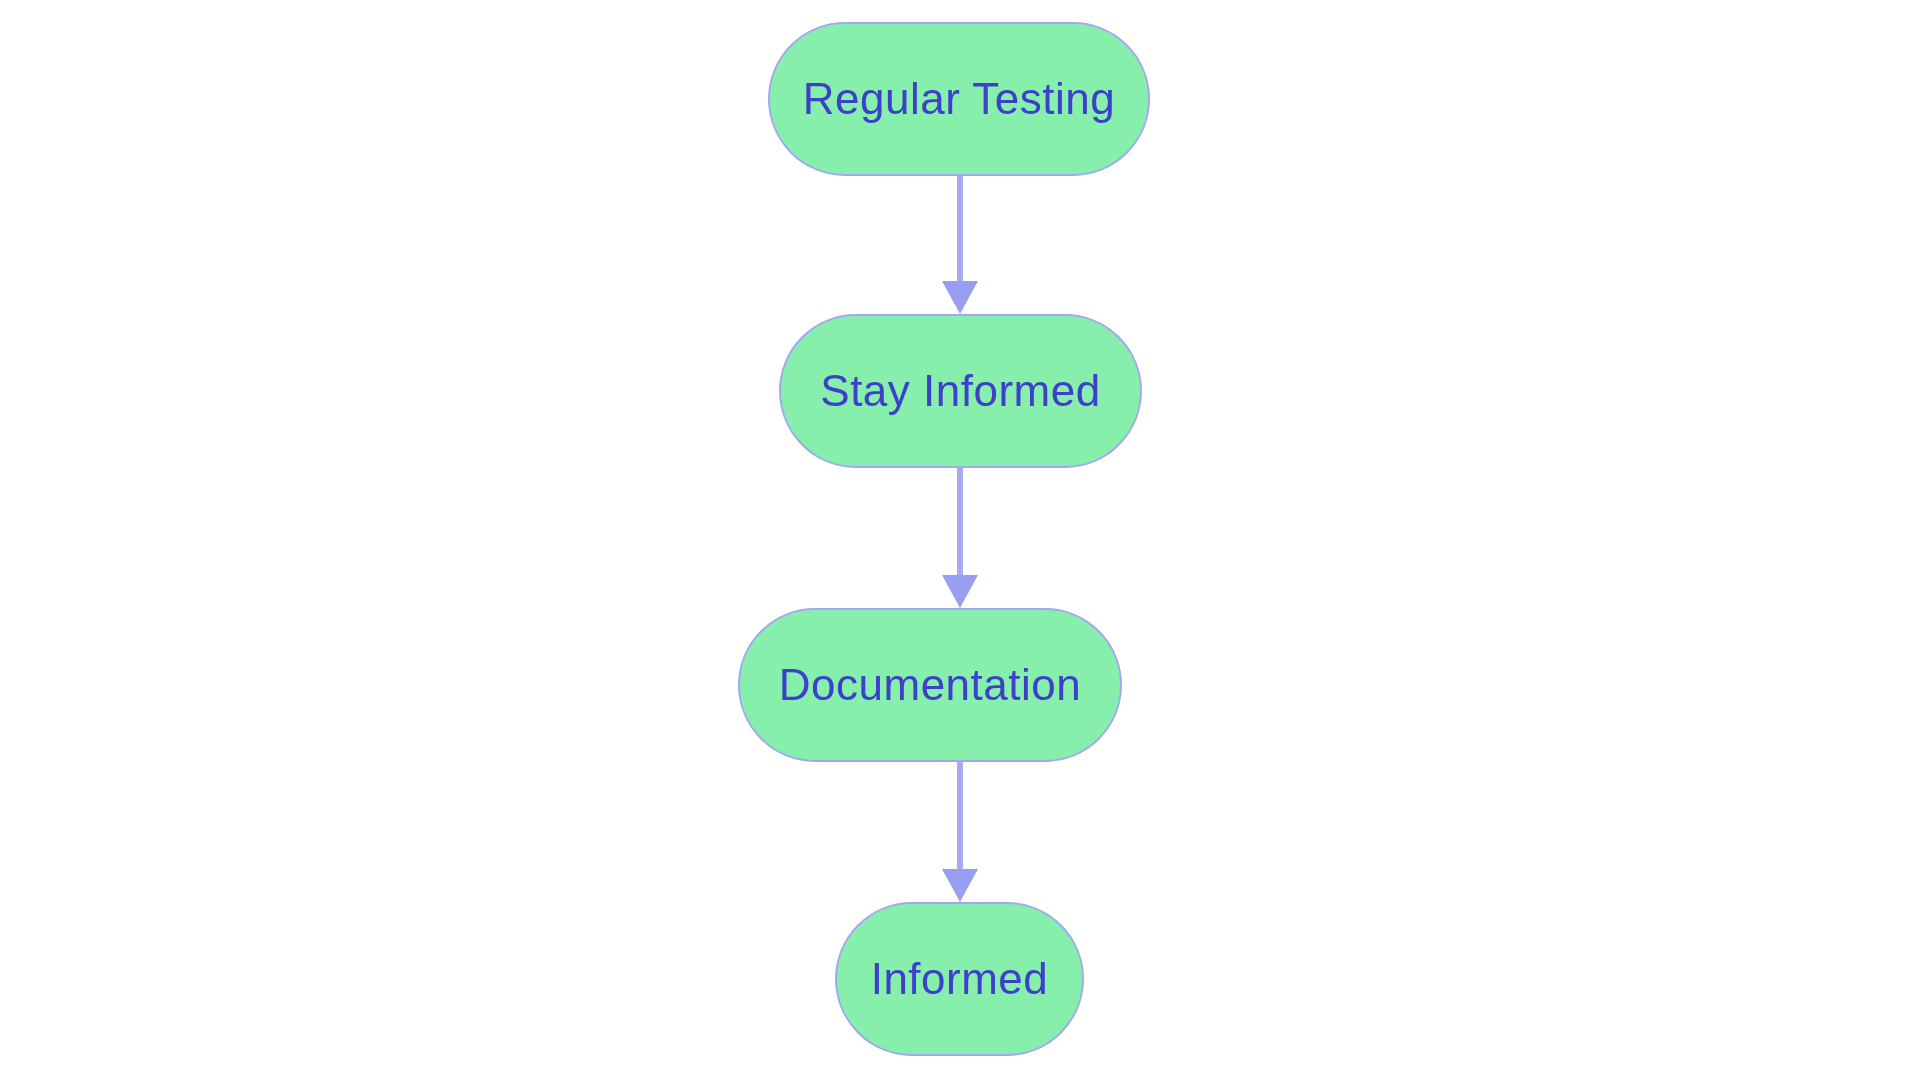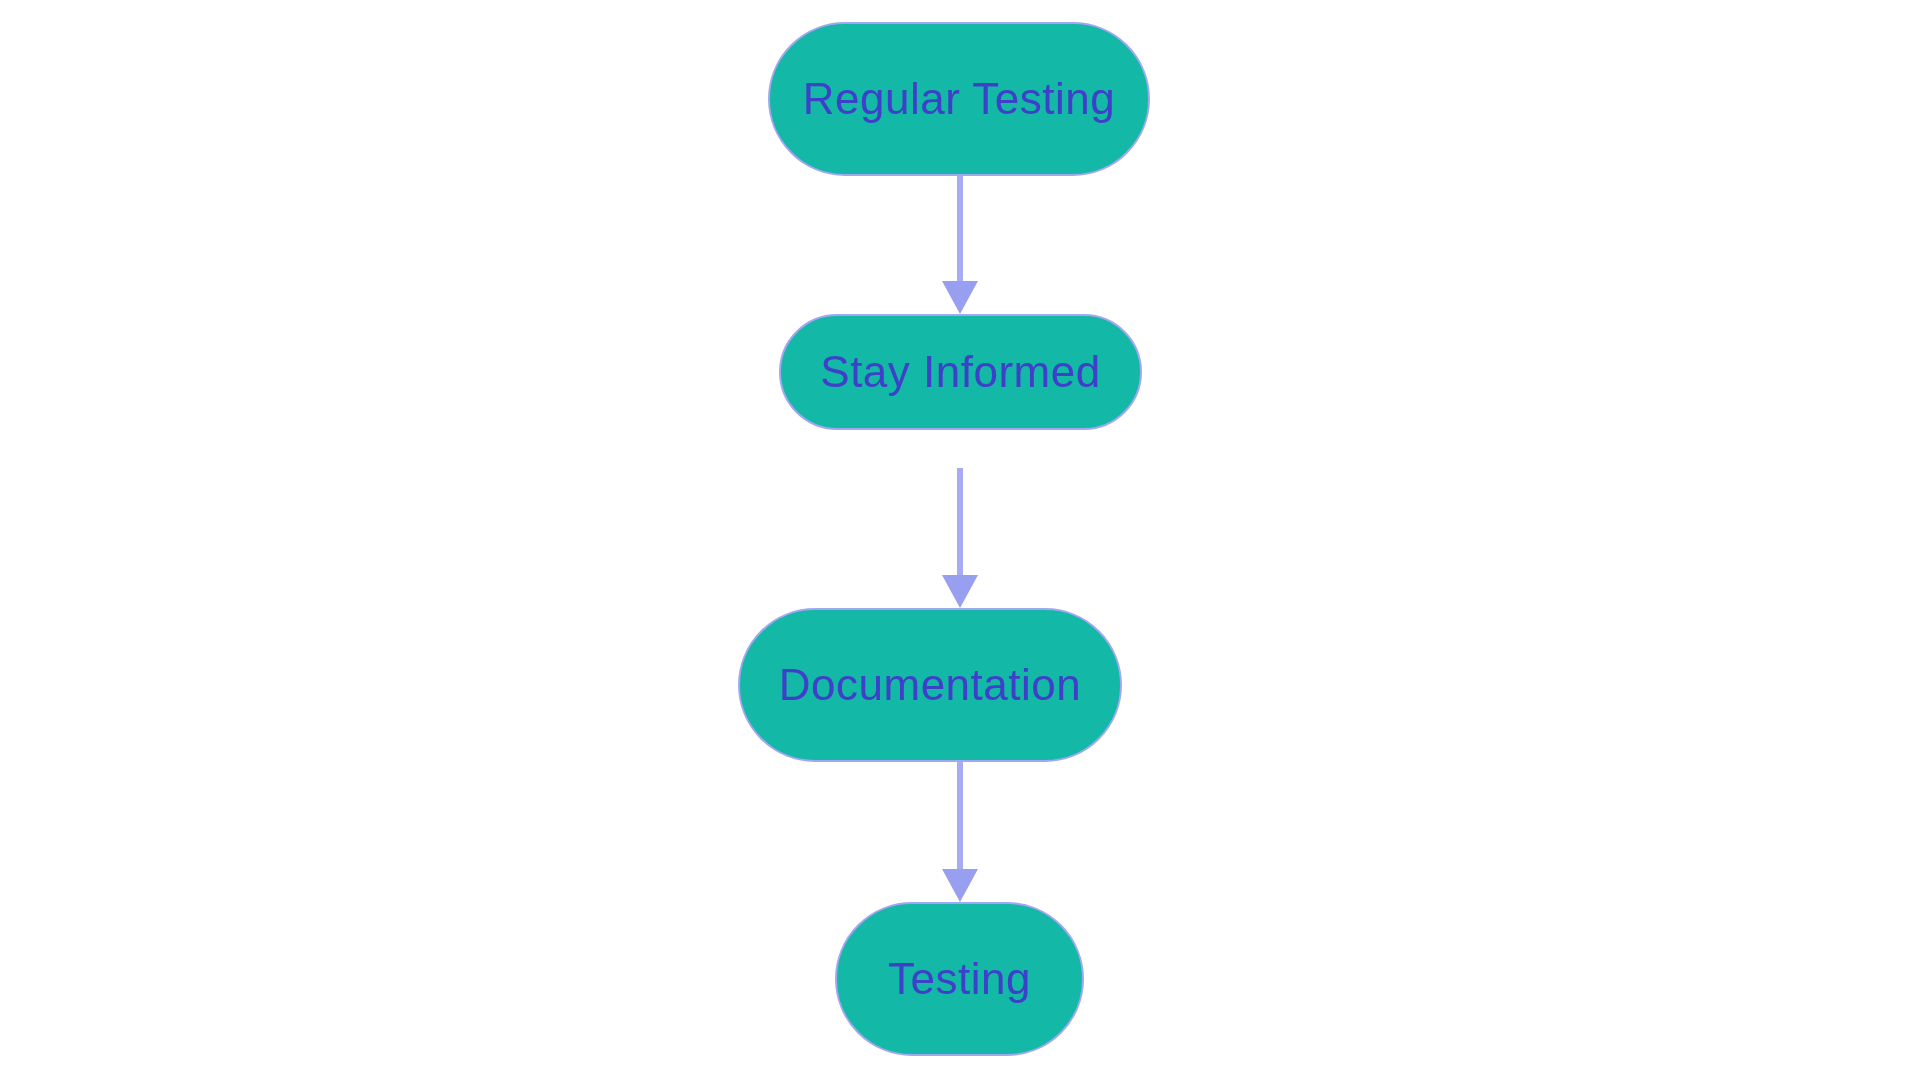--- a/index.html
+++ b/index.html
@@ -11,34 +11,34 @@
   .canvas {
     position: relative;
     width: 1920px;
     height: 1083px;
     background: #ffffff;
     overflow: hidden;
   }
   .flow-node {
     position: absolute;
     box-sizing: border-box;
-    background: #14b8a6;
+    background: #86efac;
     border: 2px solid #a2a7f2;
     border-radius: 77px;
     display: flex;
     align-items: center;
     justify-content: center;
     color: #3e40c9;
     font-size: 44px;
     font-weight: 400;
     letter-spacing: 0.5px;
     white-space: nowrap;
   }
   .node-1 { left: 768px; top: 22px;  width: 382px; height: 154px; }
-  .node-2 { left: 779px; top: 314px; width: 363px; height: 116px; }
+  .node-2 { left: 779px; top: 314px; width: 363px; height: 154px; }
   .node-3 { left: 738px; top: 608px; width: 384px; height: 154px; }
   .node-4 { left: 835px; top: 902px; width: 249px; height: 154px; }
 
   .flow-arrow {
     position: absolute;
     width: 36px;
     display: flex;
     flex-direction: column;
     align-items: center;
   }
@@ -86,16 +86,16 @@
   <div class="flow-node node-3">
     <span>Documentation</span>
   </div>
 
   <div class="flow-arrow arrow-3">
     <div class="shaft"></div>
     <div class="head"></div>
   </div>
 
   <div class="flow-node node-4">
-    <span>Testing</span>
+    <span>Informed</span>
   </div>
 
 </div>
 
 </body></html>

